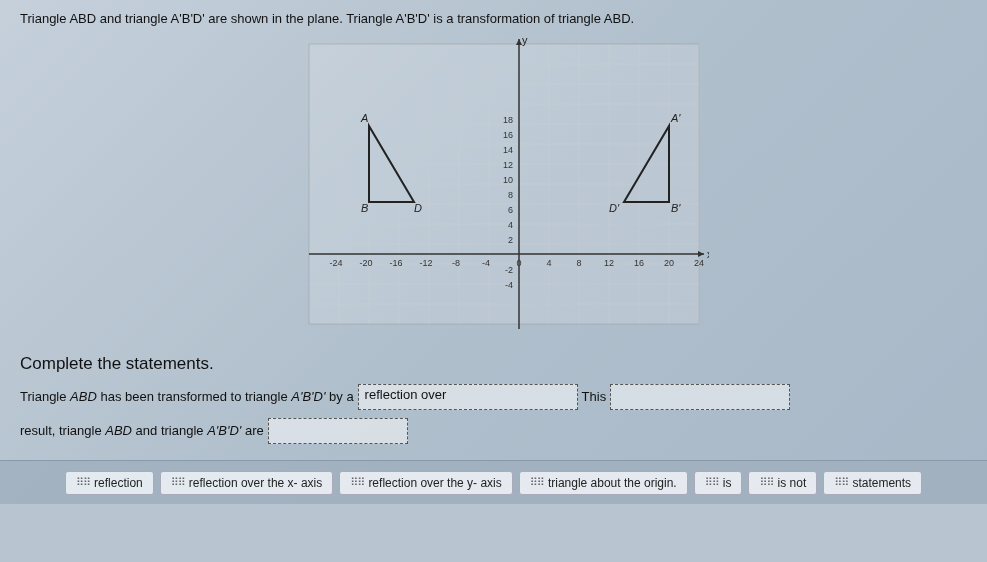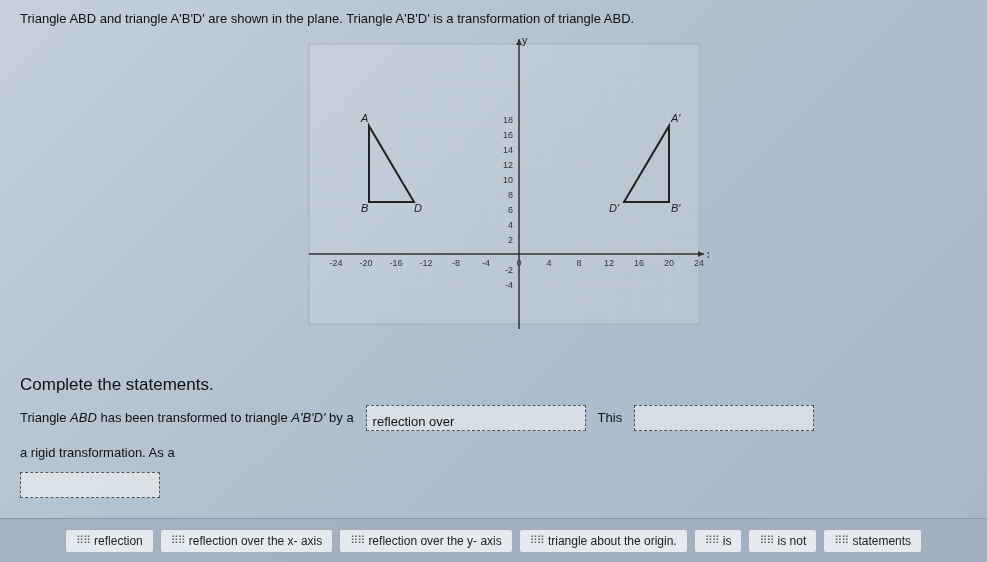--- a/index.html
+++ b/index.html
@@ -9,21 +9,21 @@
       overflow: hidden;
       background: #b8c4d0;
       font-family: Arial, sans-serif;
       font-size: 13px;
       position: relative;
     }
 
     .main-container {
       position: relative;
       width: 987px;
-      height: 562px;
+      height: 504px;
       background: linear-gradient(135deg, #c5d0db 0%, #b0bfcc 50%, #a8b8c8 100%);
       display: flex;
       flex-direction: column;
       padding: 10px 20px 8px 20px;
     }
 
     .problem-text {
       font-size: 13px;
       color: #111;
       margin-bottom: 6px;
@@ -44,32 +44,32 @@
       font-weight: 500;
     }
 
     .statement-row {
       font-size: 13px;
       color: #111;
       margin-bottom: 8px;
       display: flex;
       align-items: center;
       flex-wrap: wrap;
-      gap: 12px;
+      gap: 4px;
       line-height: 1.6;
     }
 
     .input-box {
       display: inline-block;
       border: 1.5px dashed #555;
       background: rgba(255,255,255,0.5);
       min-width: 200px;
       height: 26px;
       vertical-align: middle;
-      padding: 6px 6px;
+      padding: 0 6px;
     }
 
     .input-box-small {
       min-width: 180px;
     }
 
     .bottom-bar {
       position: absolute;
       bottom: 0;
       left: 0;
@@ -207,24 +207,24 @@
   </div>
 
   <div style="padding: 0 0 48px 0;">
     <div class="complete-statements">Complete the statements.</div>
 
     <div class="statement-row">
       <span>Triangle <span class="math-italic">ABD</span> has been transformed to triangle <span class="math-italic">A'B'D'</span> by a</span>
       <span class="input-box" style="min-width:220px;">reflection over</span>
       <span>This</span>
       <span class="input-box input-box-small"></span>
-      <span>a rigid transformation. As a</span>
     </div>
 
     <div class="statement-row">
+      <span>result, triangle <span class="math-italic">ABD</span> and triangle <span class="math-italic">A'B'D'</span> are</span>
       <span class="input-box" style="min-width:140px;"></span>
     </div>
   </div>
 
   <div class="bottom-bar">
     <div class="answer-chip">
       <span class="drag-icon">⠿⠿</span>
       <span>reflection</span>
     </div>
     <div class="answer-chip">

